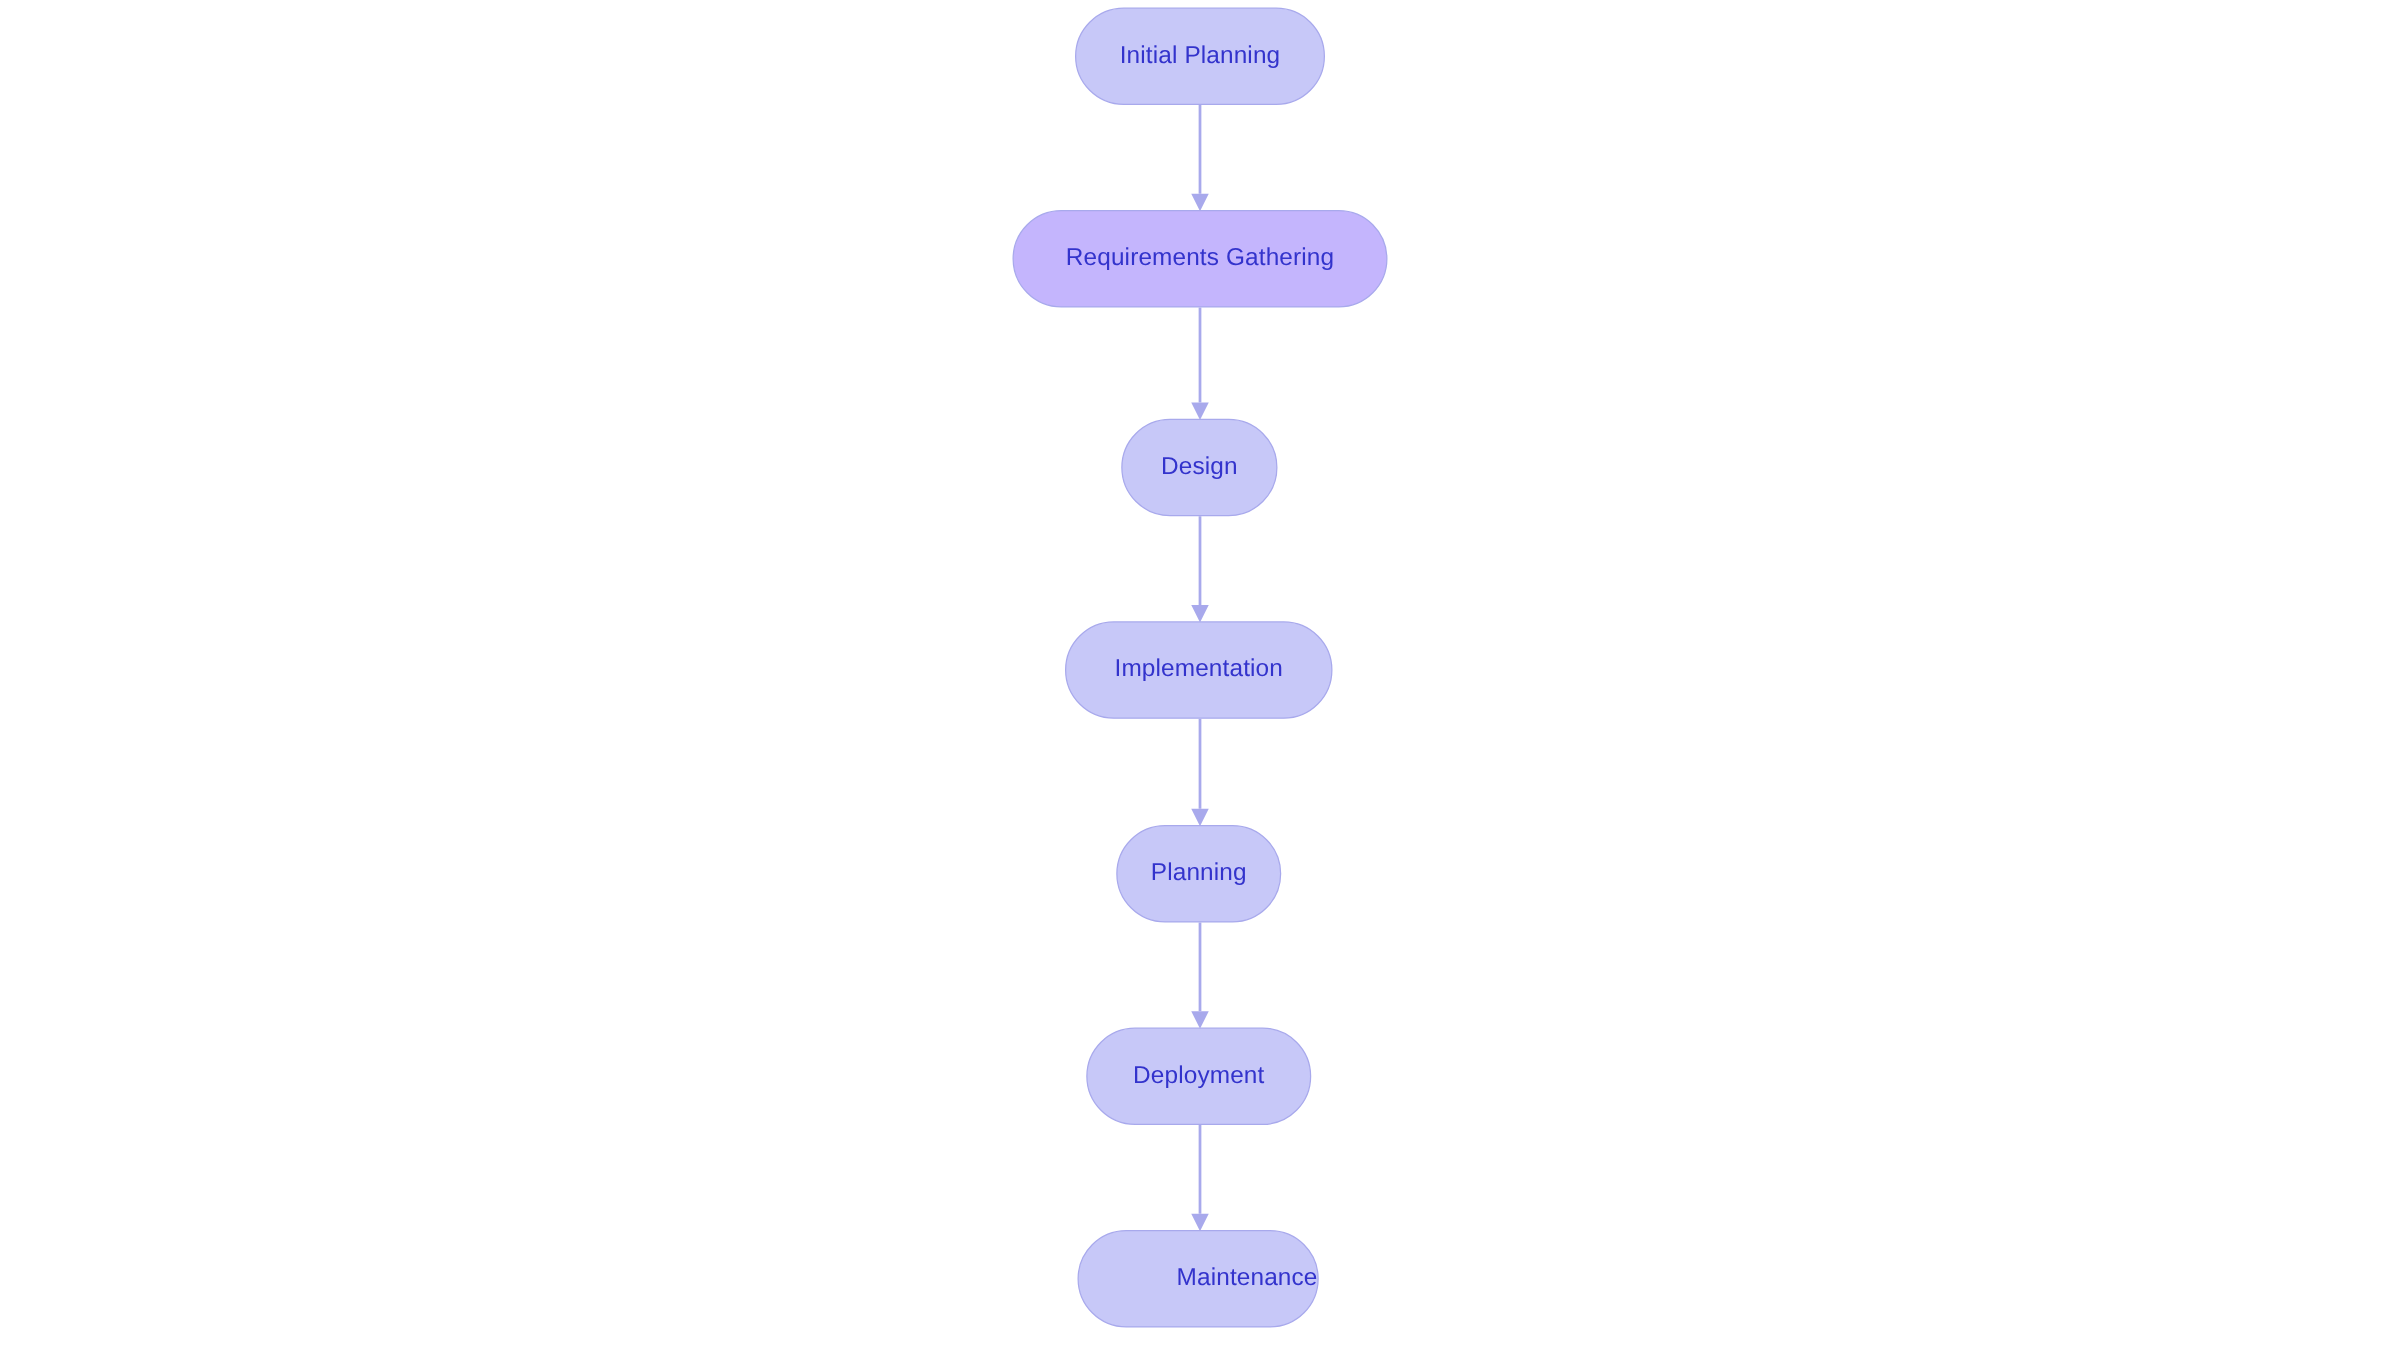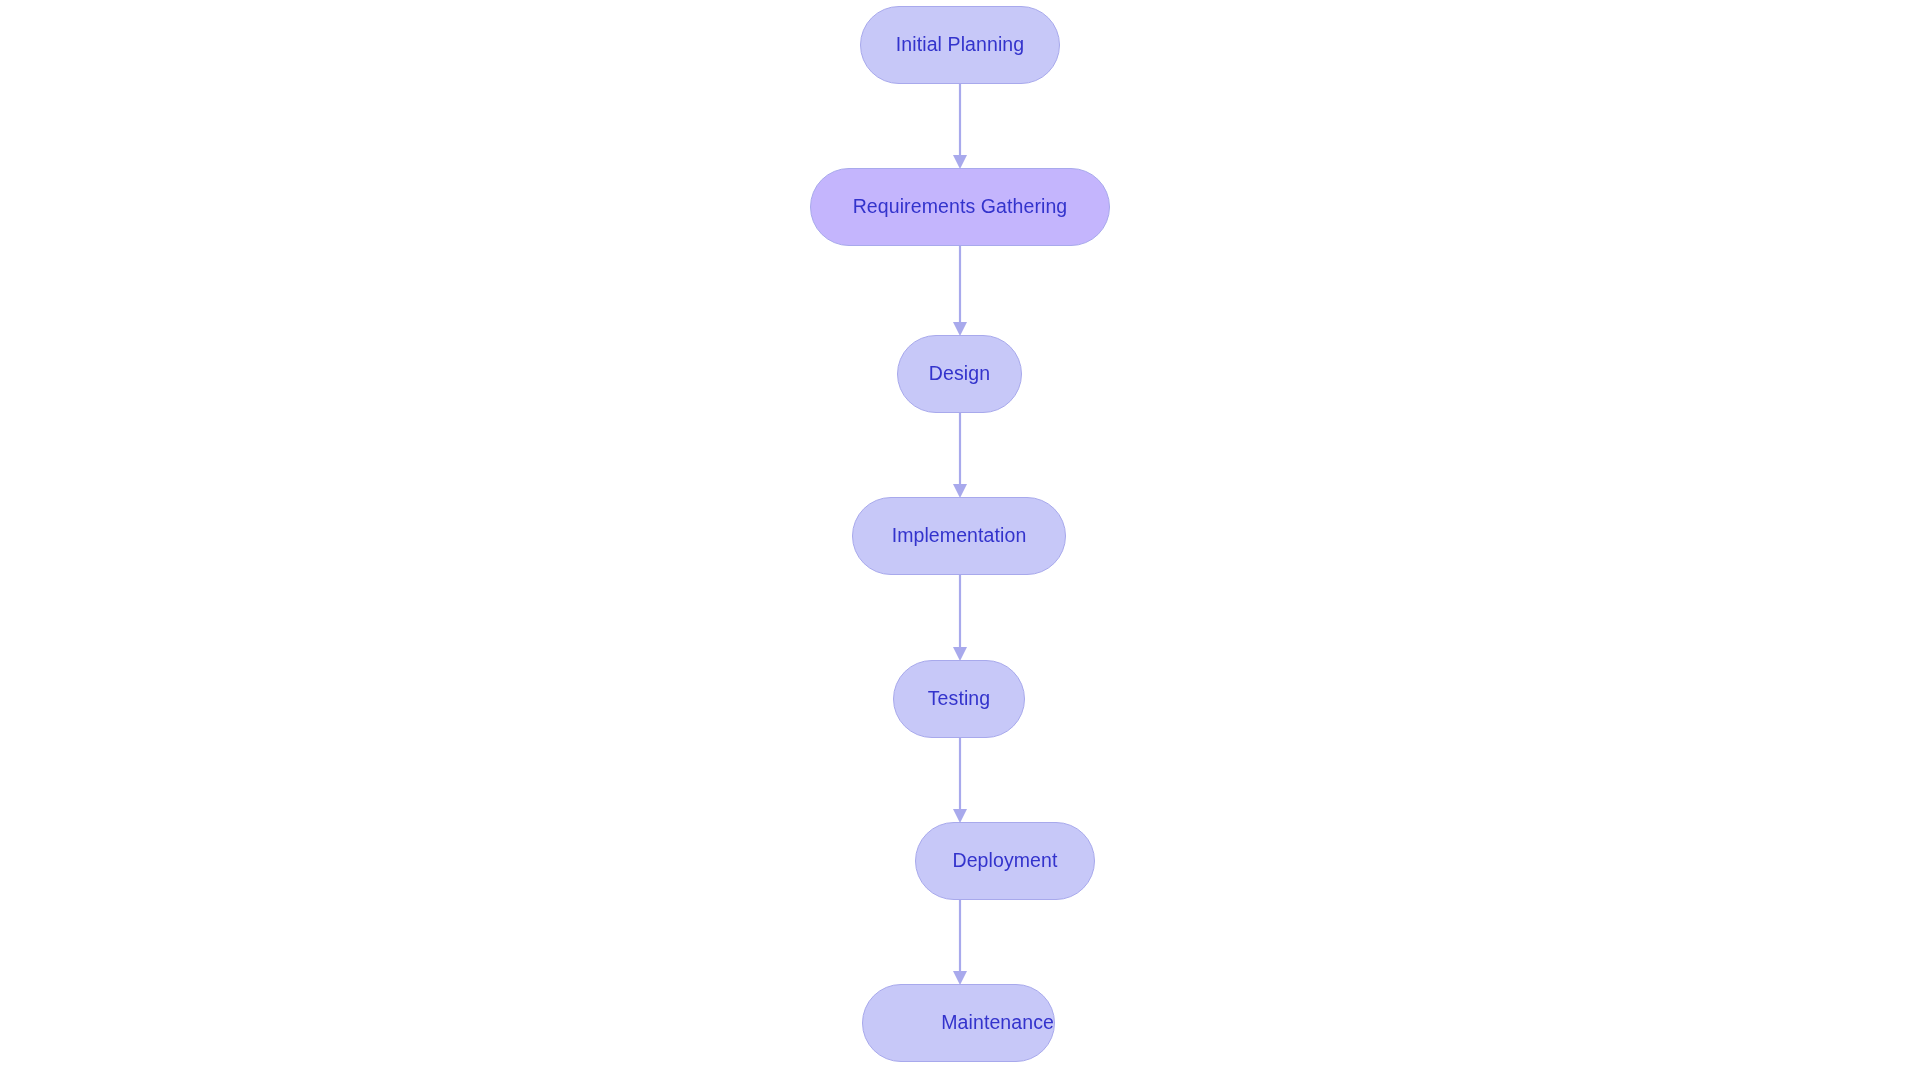--- a/index.html
+++ b/index.html
@@ -89,23 +89,23 @@
       <div class="node" style="left: 810px; top: 168px; width: 300px; height: 78px; background: #c4b5fd; border-color: rgb(168, 169, 236);">
         <span class="node-label" style="color: rgb(51, 51, 204);">Requirements Gathering</span>
       </div>
       <div class="node" style="left: 897px; top: 335px; width: 125px; height: 78px; background: rgb(199, 200, 248); border-color: rgb(168, 169, 236);">
         <span class="node-label" style="color: rgb(51, 51, 204);">Design</span>
       </div>
       <div class="node" style="left: 852px; top: 497px; width: 214px; height: 78px; background: rgb(199, 200, 248); border-color: rgb(168, 169, 236);">
         <span class="node-label" style="color: rgb(51, 51, 204);">Implementation</span>
       </div>
       <div class="node" style="left: 893px; top: 660px; width: 132px; height: 78px; background: rgb(199, 200, 248); border-color: rgb(168, 169, 236);">
-        <span class="node-label" style="color: rgb(51, 51, 204);">Testing</span>
+        <span class="node-label" style="color: rgb(51, 51, 204);">Planning</span>
       </div>
-      <div class="node" style="left: 915px; top: 822px; width: 180px; height: 78px; background: rgb(199, 200, 248); border-color: rgb(168, 169, 236);">
+      <div class="node" style="left: 869px; top: 822px; width: 180px; height: 78px; background: rgb(199, 200, 248); border-color: rgb(168, 169, 236);">
         <span class="node-label" style="color: rgb(51, 51, 204);">Deployment</span>
       </div>
       <div class="node" style="left: 862px; top: 984px; width: 193px; height: 78px; background: rgb(199, 200, 248); border-color: rgb(168, 169, 236); justify-content: flex-end;">
         <span class="node-label" style="color: rgb(51, 51, 204);">Maintenance</span>
       </div>
     </div>
 
 </div>
 
 </body></html>

